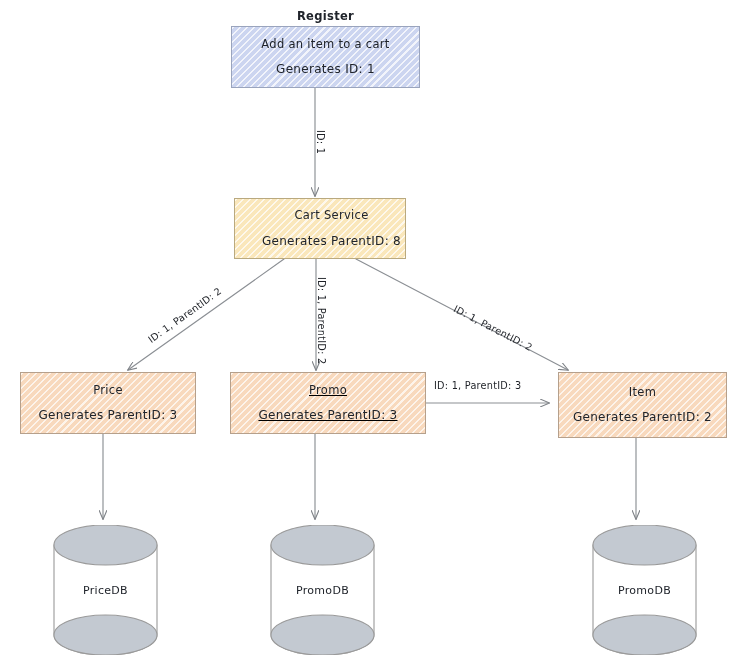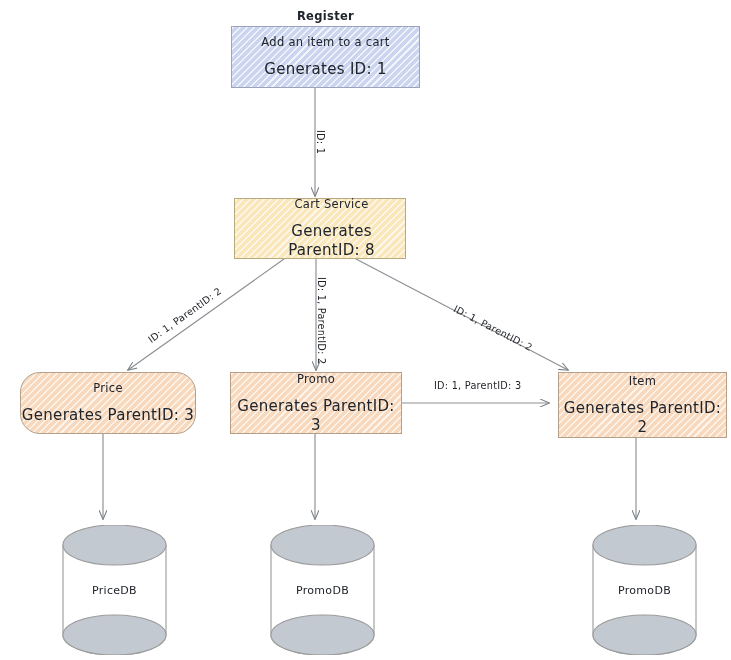--- a/index.html
+++ b/index.html
@@ -32,21 +32,21 @@
     text-align: center;
     line-height: 1.25;
   }
   .node-box .line1 {
     font-size: 11.5px;
     color: #20242b;
     letter-spacing: 0.3px;
     margin-bottom: 11px;
   }
   .node-box .line2 {
-    font-size: 15px;
+    font-size: 12px;
     color: #20242b;
     letter-spacing: 0.3px;
   }
 
   .fill-blue {
     background-color: #ccd5f0;
     background-image: repeating-linear-gradient(
       135deg,
       rgba(255,255,255,0.75) 0px,
       rgba(255,255,255,0.75) 1.5px,
@@ -137,35 +137,35 @@
     </div>
   <div id="nodes-layer">
       <div class="node-box fill-blue" style="left: 231px; top: 26px; width: 189px; height: 62px;">
         <div class="line1">Add an item to a cart</div>
         <div class="line2">Generates ID: 1</div>
       </div>
       <div class="node-box fill-yellow" style="left: 234px; top: 198px; width: 172px; height: 61px;">
         <div class="line1">Cart Service</div>
         <div class="line2">Generates ParentID: 8</div>
       </div>
-      <div class="node-box fill-peach" style="left: 20px; top: 372px; width: 176px; height: 62px; border-radius: 20px;">
+      <div class="node-box fill-peach" style="left: 20px; top: 372px; width: 176px; height: 62px;">
         <div class="line1">Price</div>
         <div class="line2">Generates ParentID: 3</div>
       </div>
-      <div class="node-box fill-peach" style="left: 230px; top: 372px; width: 172px; height: 62px;">
+      <div class="node-box fill-peach" style="left: 230px; top: 372px; width: 196px; height: 62px; text-decoration: underline;">
         <div class="line1">Promo</div>
         <div class="line2">Generates ParentID: 3</div>
       </div>
       <div class="node-box fill-peach" style="left: 558px; top: 372px; width: 169px; height: 66px;">
         <div class="line1">Item</div>
         <div class="line2">Generates ParentID: 2</div>
       </div>
     </div>
   <div id="db-layer">
-      <div class="db-node" style="left: 62px; top: 525px; width: 105px; height: 130px;">
+      <div class="db-node" style="left: 53px; top: 525px; width: 105px; height: 130px;">
         <svg width="105" height="130" viewBox="0 0 105 130" style="position: absolute; left: 0px; top: 0px;">
           <path d="M1,20 L1,110 A51.5,20 0 0 0 104,110 L104,20 Z" fill="#ffffff" stroke="#9a9a9a" stroke-width="1.1"></path>
           <ellipse cx="52.5" cy="110" rx="51.5" ry="20" fill="#c3c9d1" stroke="#9a9a9a" stroke-width="1.1"></ellipse>
           <ellipse cx="52.5" cy="20" rx="51.5" ry="20" fill="#c3c9d1" stroke="#9a9a9a" stroke-width="1.1"></ellipse>
         </svg>
         <div class="db-label" style="top: 59px;">PriceDB</div>
       </div>
       <div class="db-node" style="left: 270px; top: 525px; width: 105px; height: 130px;">
         <svg width="105" height="130" viewBox="0 0 105 130" style="position: absolute; left: 0px; top: 0px;">
           <path d="M1,20 L1,110 A51.5,20 0 0 0 104,110 L104,20 Z" fill="#ffffff" stroke="#9a9a9a" stroke-width="1.1"></path>

